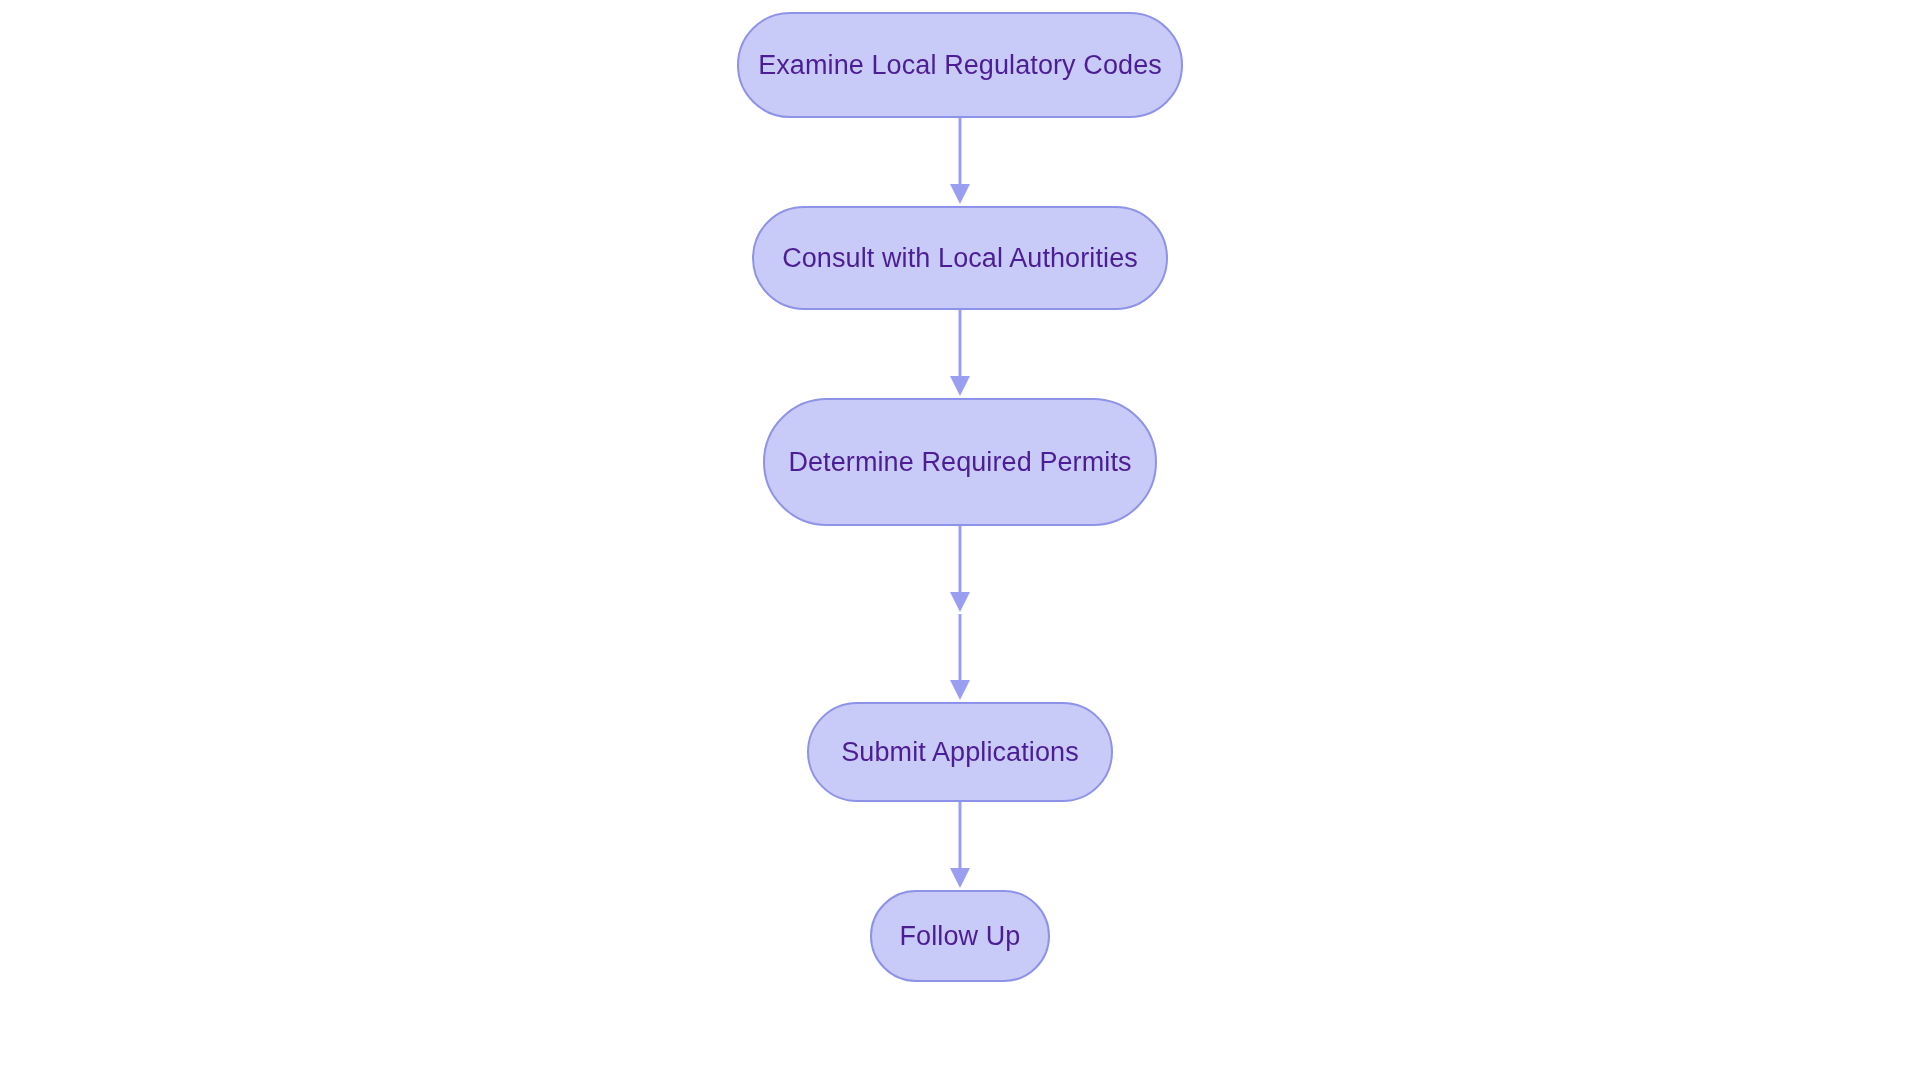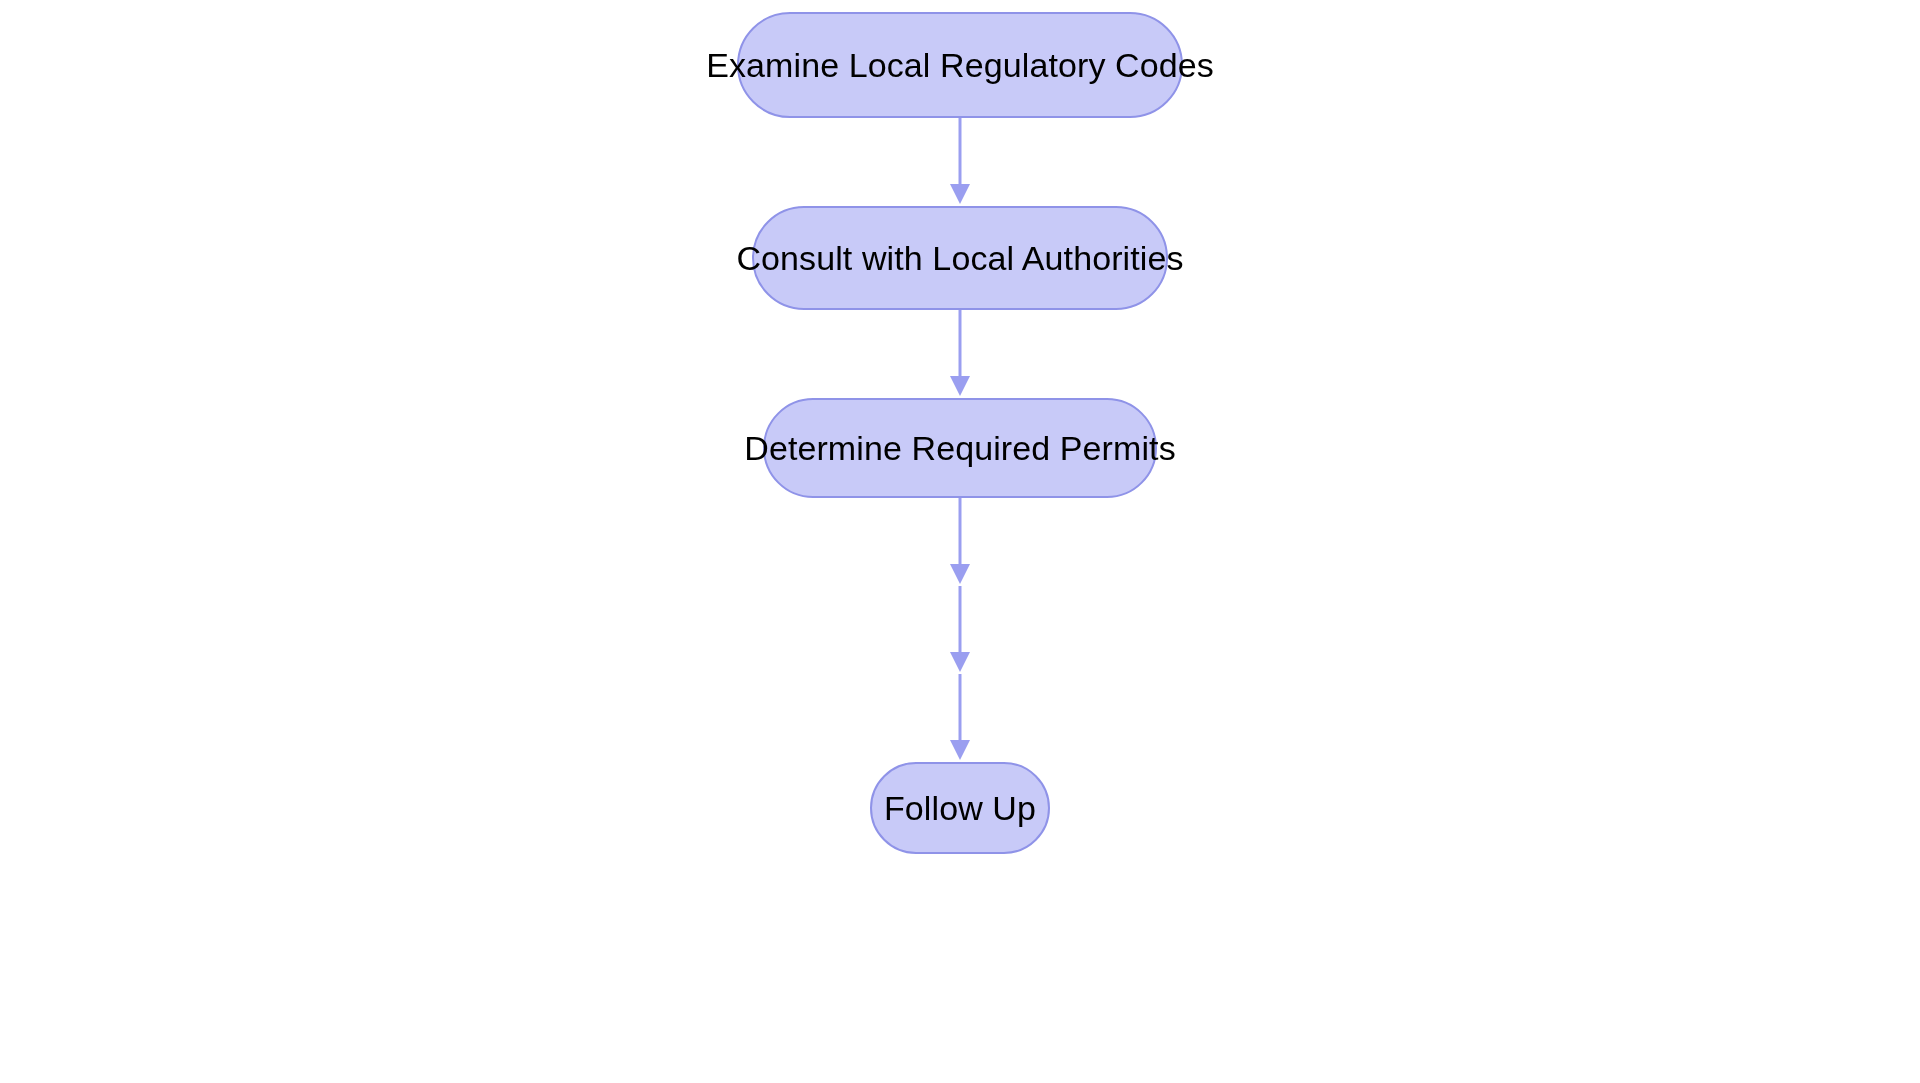--- a/index.html
+++ b/index.html
@@ -42,32 +42,32 @@
     justify-content: center;
     background: #c8caf8;
     border: 2px solid #8f93e8;
     border-radius: 9999px;
     color: #2b2bd0;
     white-space: nowrap;
     user-select: none;
   }
   .node-label {
     font-family: "Liberation Sans", sans-serif;
-    font-size: 34px;
+    font-size: 27px;
     font-weight: 400;
     line-height: 1;
-    color: #000000;
+    color: #4c1d95;
     letter-spacing: 0.1px;
     padding: 0 4px;
   }
 
   
   .node.n1 { width: 446px; height: 106px; }
   .node.n2 { width: 416px; height: 104px; }
-  .node.n3 { width: 394px; height: 100px; }
+  .node.n3 { width: 394px; height: 128px; }
   .node.n4 { width: 412px; height: 100px; }
   .node.n5 { width: 306px; height: 100px; }
   .node.n6 { width: 180px; height: 92px; }
 
   
   .connector {
     position: relative;
     width: 30px;
     display: flex;
     justify-content: center;
@@ -129,20 +129,23 @@
     </div>
 
 
     <div class="connector">
       <svg width="30" height="88" viewBox="0 0 30 88" aria-hidden="true">
         <line class="conn-line" x1="15" y1="0" x2="15" y2="70"></line>
         <polygon class="conn-head" points="15,86 5,66 25,66"></polygon>
       </svg>
     </div>
 
+    <div class="node n5">
+      <span class="node-label">Submit Applications</span>
+    </div>
 
     <div class="connector">
       <svg width="30" height="88" viewBox="0 0 30 88" aria-hidden="true">
         <line class="conn-line" x1="15" y1="0" x2="15" y2="70"></line>
         <polygon class="conn-head" points="15,86 5,66 25,66"></polygon>
       </svg>
     </div>
 
     <div class="node n6">
       <span class="node-label">Follow Up</span>

